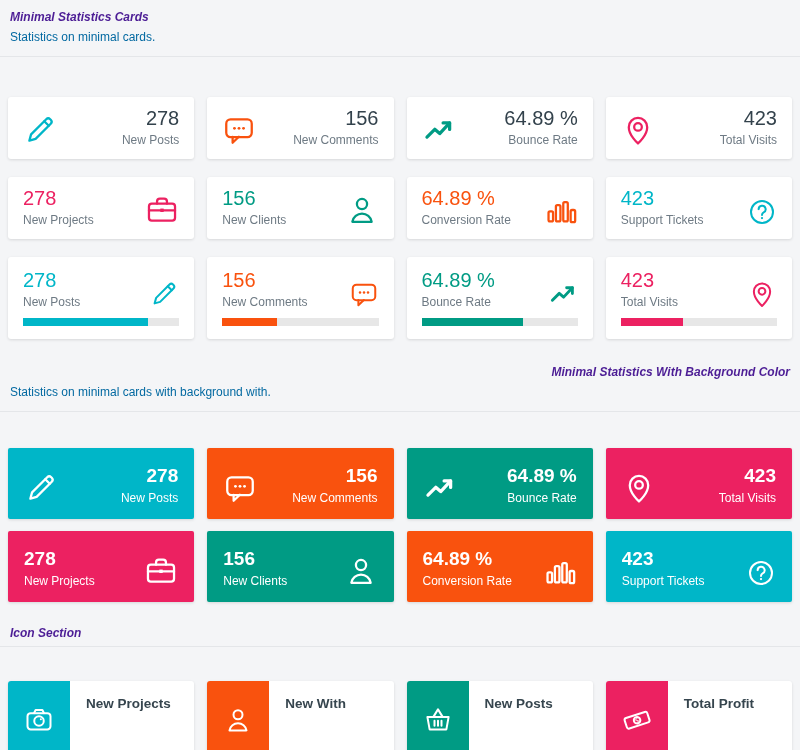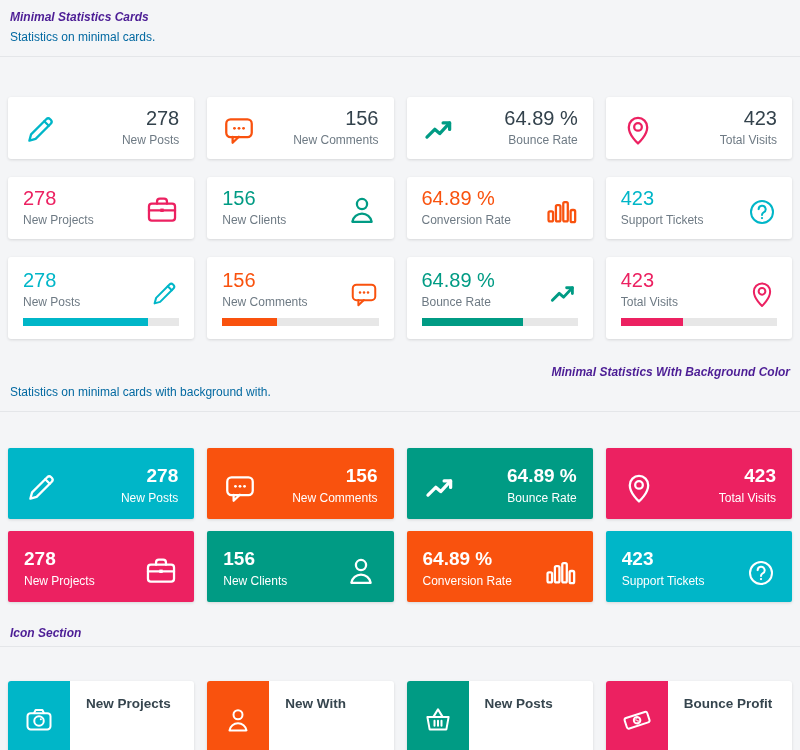--- a/index.html
+++ b/index.html
@@ -403,19 +403,19 @@
 
       </div>
     </div>
     <div class="icard">
       <div class="isq bg-pink">
         <svg class="ic sm">
             <use href="#i-money"></use>
           </svg>
       </div>
       <div class="itxt">
-        <div class="ititle">Bounce Profit</div>
+        <div class="ititle">Total Profit</div>
 
       </div>
     </div>
   </div>
 
 </div>
 
 </body></html>

